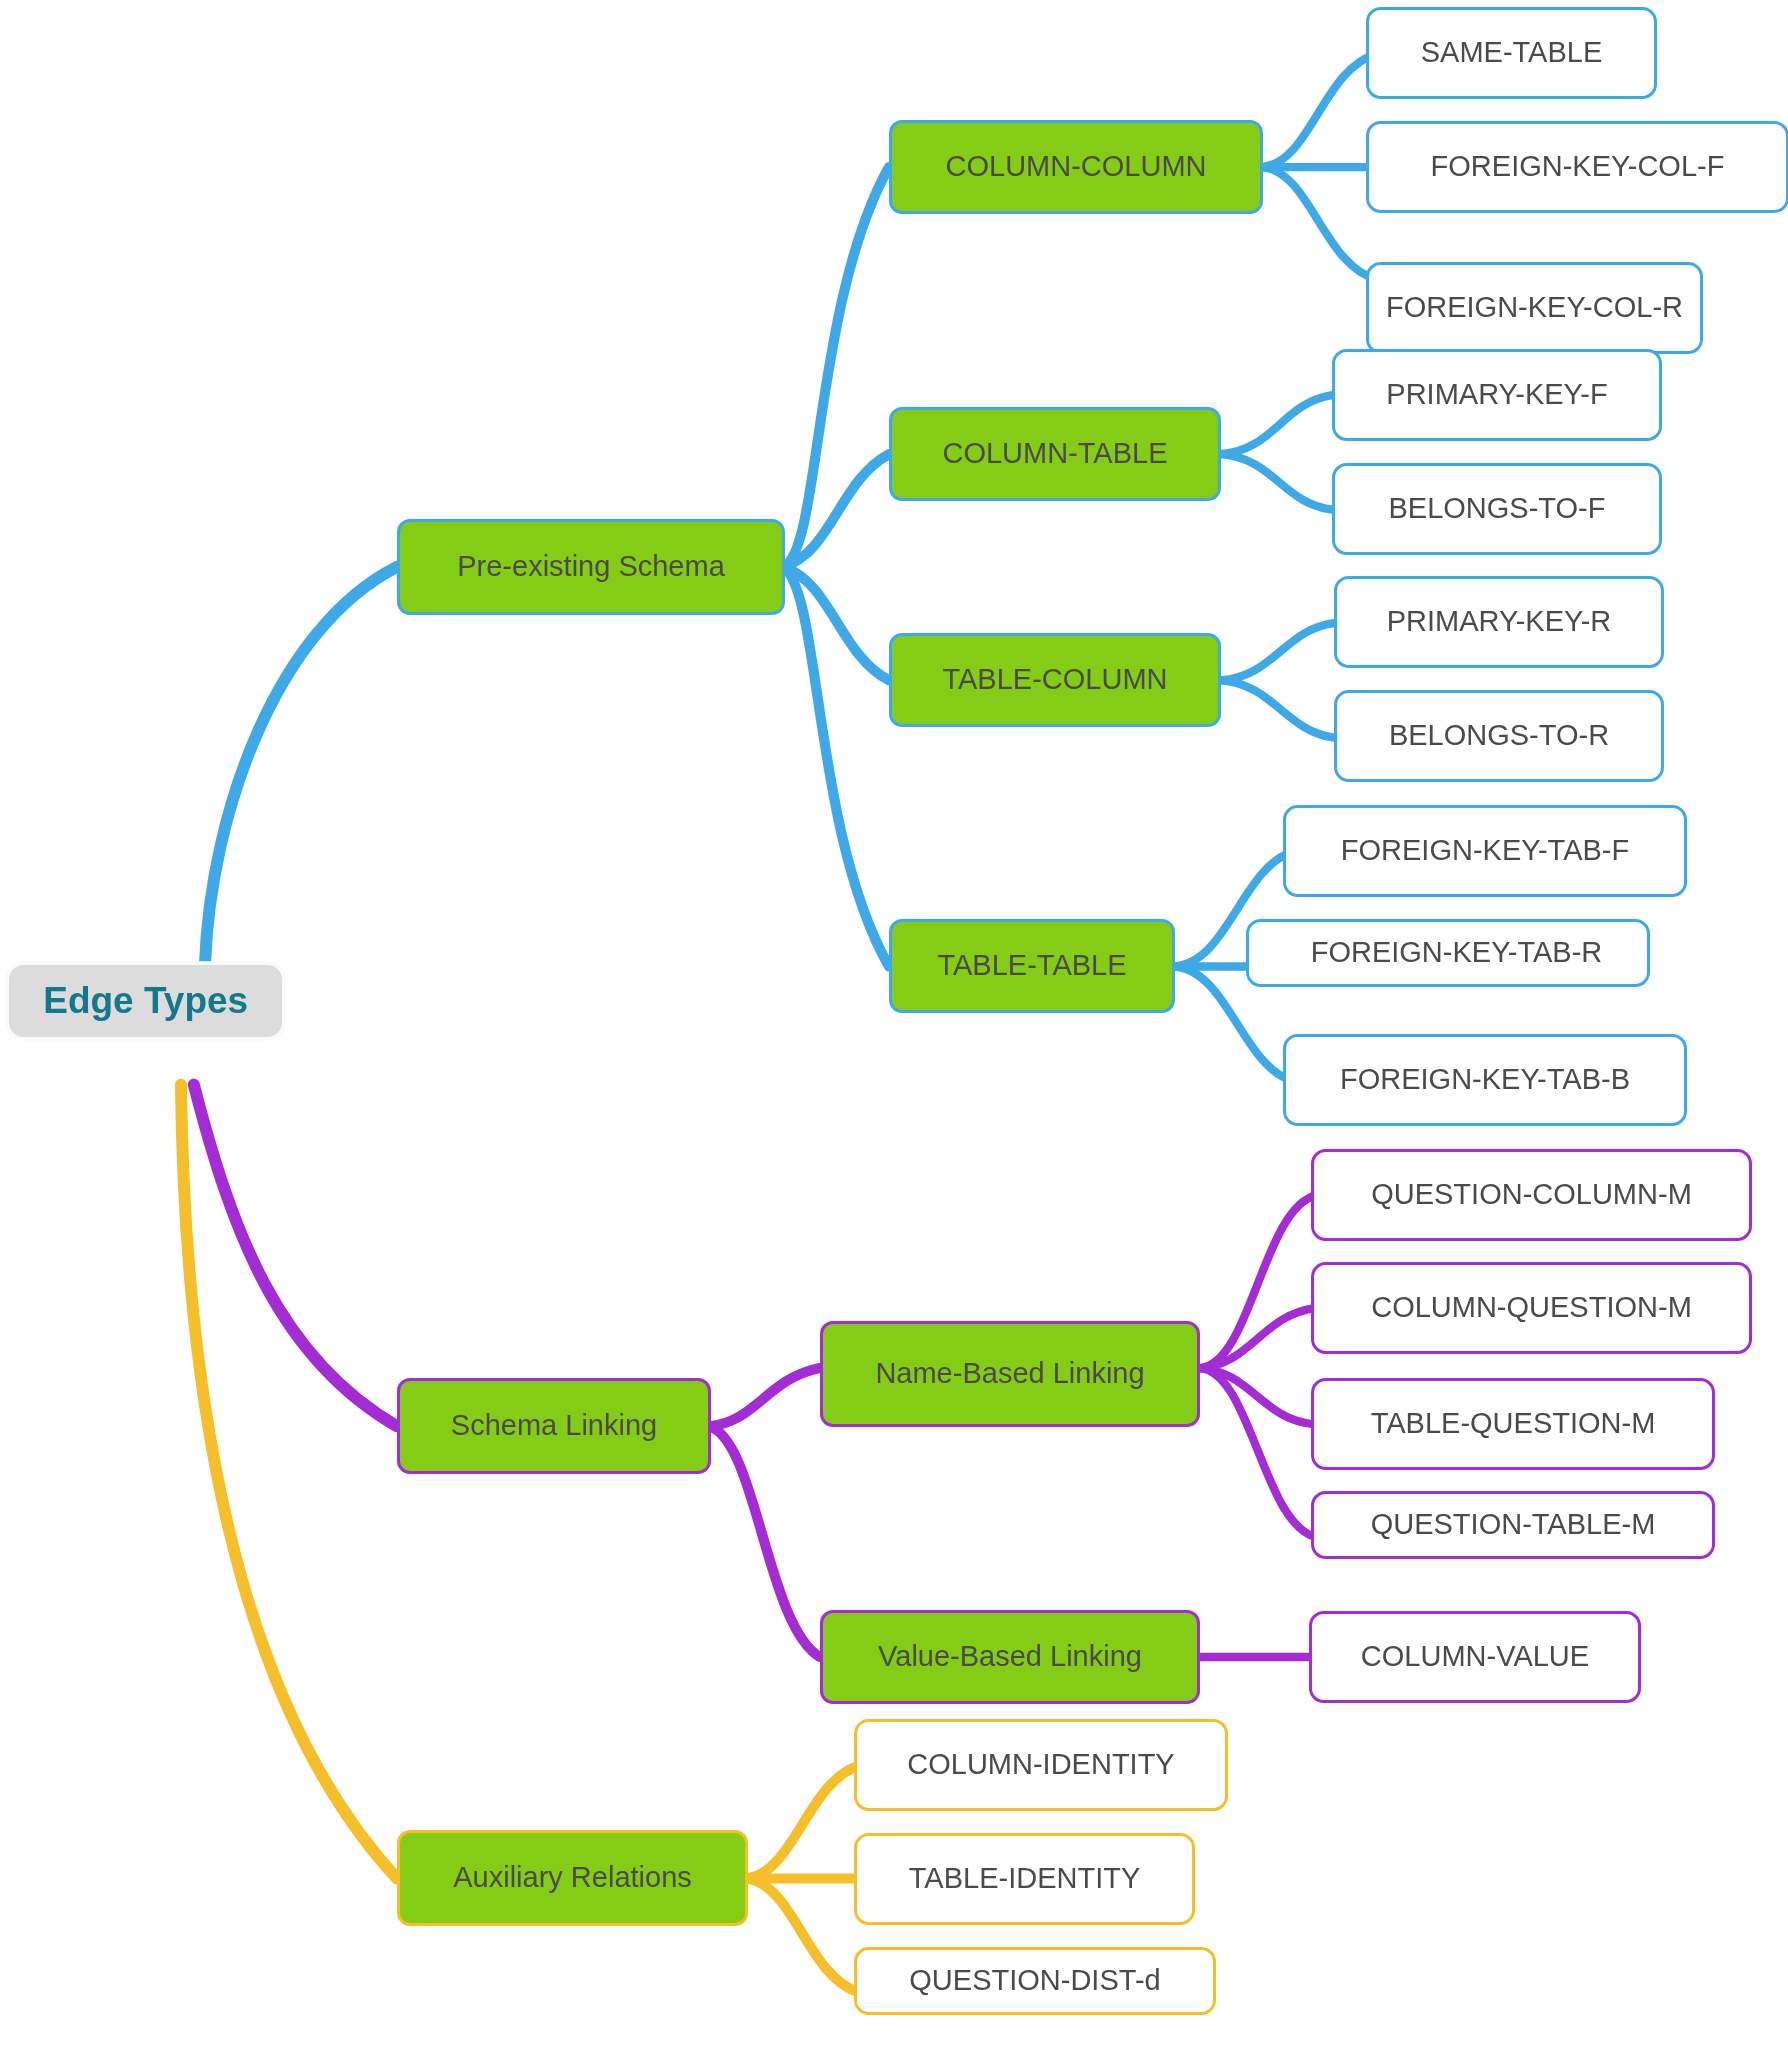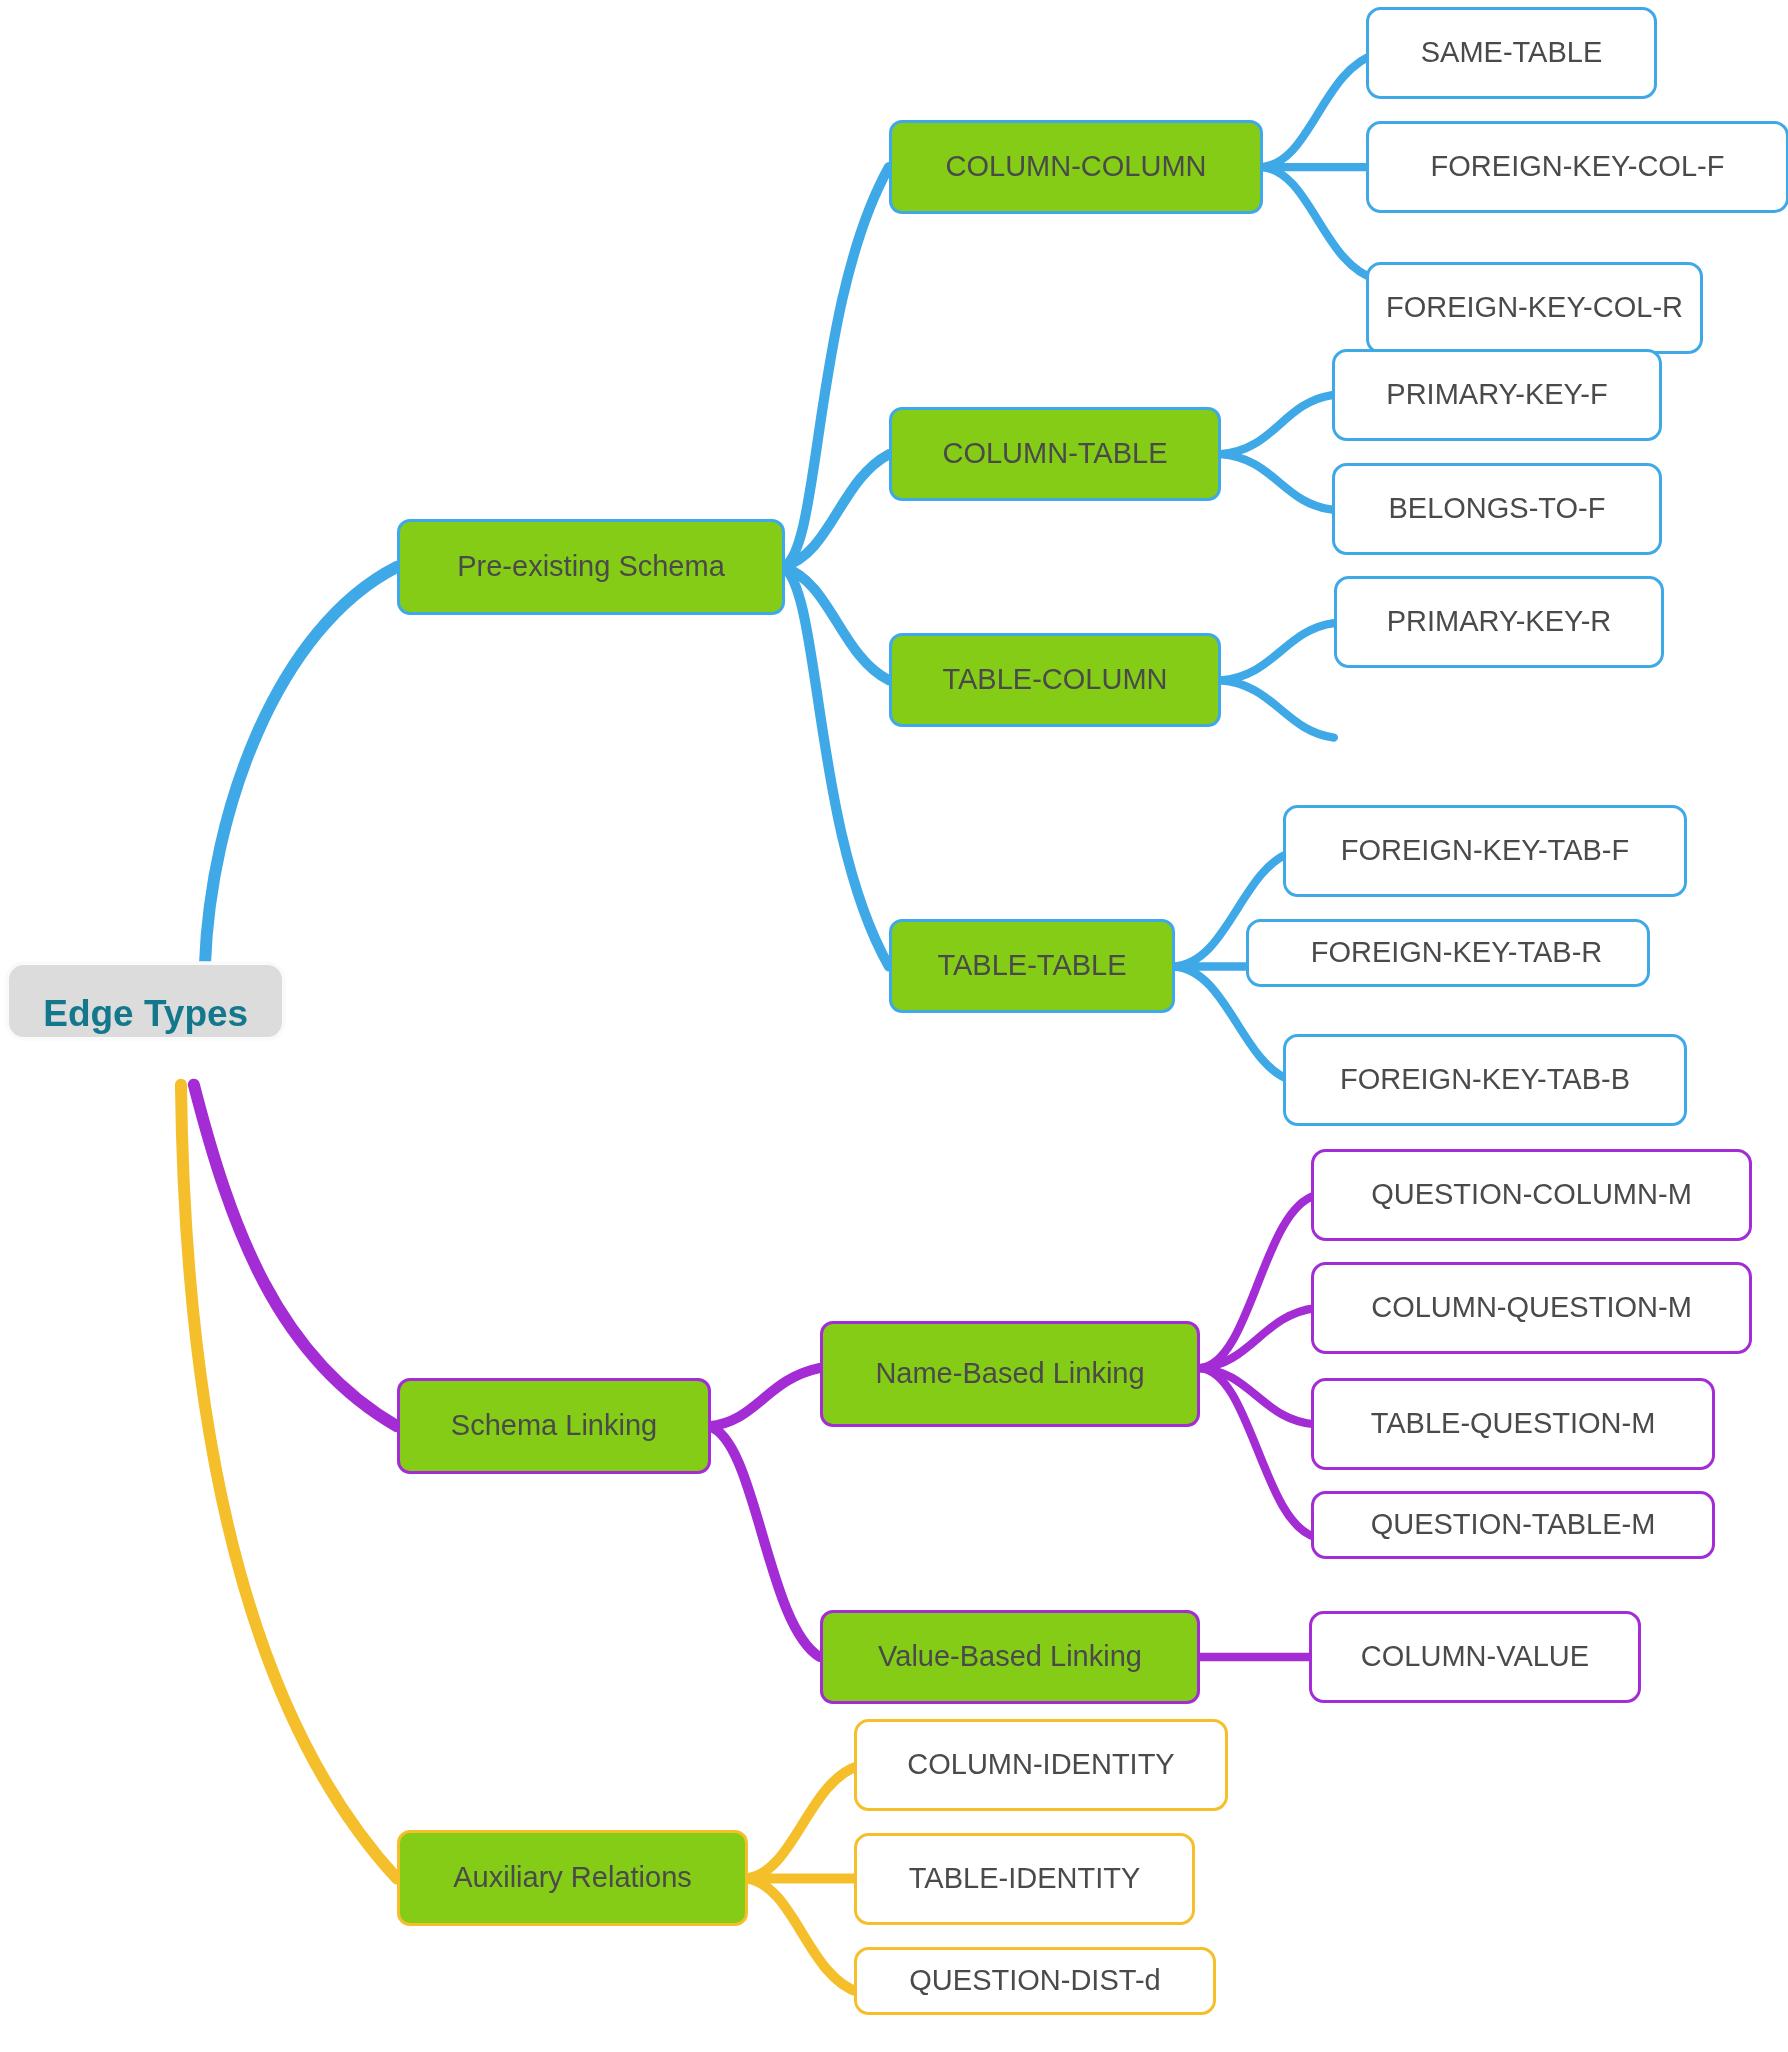--- a/index.html
+++ b/index.html
@@ -37,21 +37,20 @@
   }
   
   .node.root {
     background: #dcdcdc;
     border: 2.8px solid #dcdcdc;
     color: #14788c;
     font-weight: bold;
     font-size: 37px;
     border-radius: 14.8px;
     box-shadow: 0 0 0 3.7px #fafafa;
-    align-items: flex-end;
   }
   
   .node.branch {
     background: #84cc16;
     font-size: 29px;
     color: #4a4a4a;
     border-width: 3.7px;
     border-style: solid;
   }
   
@@ -173,20 +172,23 @@
   </div>
 
   <div class="node leaf c-blue" style="left:1332px; top:463px; width:330px; height:92px;">
     <span>BELONGS-TO-F</span>
   </div>
 
   <div class="node leaf c-blue" style="left:1334px; top:576px; width:330px; height:92px;">
     <span>PRIMARY-KEY-R</span>
   </div>
 
+  <div class="node leaf c-blue" style="left:1334px; top:690px; width:330px; height:92px;">
+    <span>BELONGS-TO-R</span>
+  </div>
 
   <div class="node leaf c-blue" style="left:1283px; top:805px; width:404px; height:92px;">
     <span>FOREIGN-KEY-TAB-F</span>
   </div>
 
   <div class="node leaf c-blue" style="left:1246px; top:919px; width:404px; height:68px;padding-left:17px;">
     <span>FOREIGN-KEY-TAB-R</span>
   </div>
 
   <div class="node leaf c-blue" style="left:1283px; top:1034px; width:404px; height:92px;">

